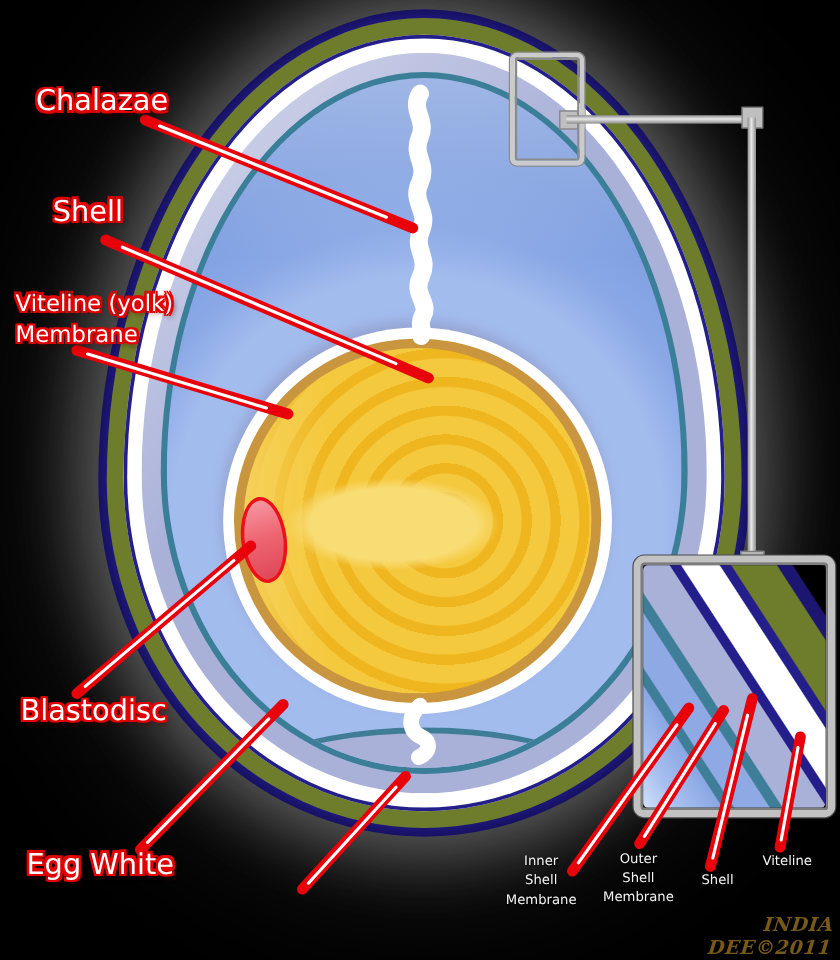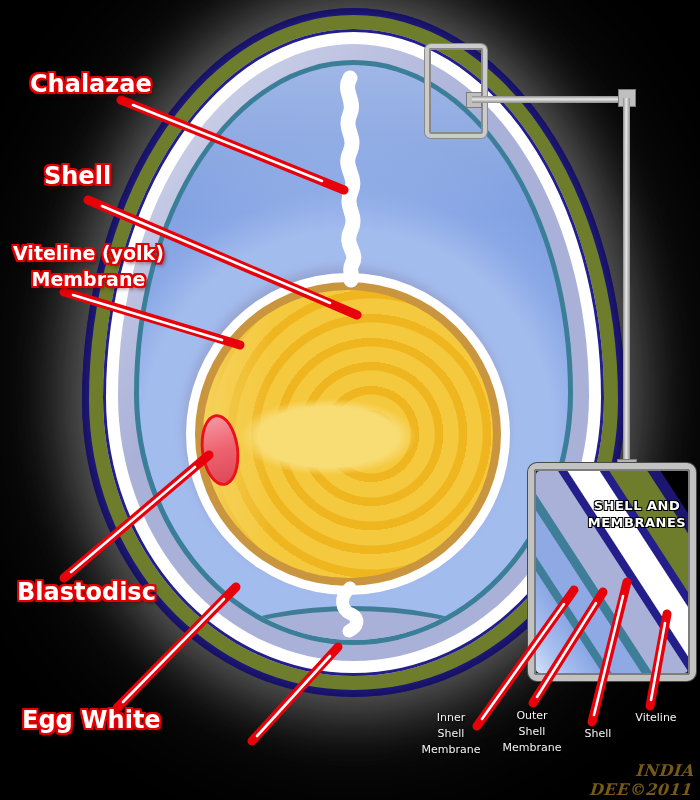--- a/index.html
+++ b/index.html
@@ -64,21 +64,21 @@
       #241e8a 129px 136px,
       #ffffff 137px 163px,
       #241e8a 164px 171px,
       #6e7d2c 172px 203px,
       #1c1670 204px 214px,
       #000000 215px);}
   #inset-title{position:absolute;left:34%;right:2%;top:28px;text-align:center;color:#fff;
     font-size:13px;font-weight:bold;letter-spacing:.5px;line-height:17px;
     text-shadow:1px 1px 0 #000,-1px -1px 0 #000,1px -1px 0 #000,-1px 1px 0 #000;}
   
-  .big-label{position:absolute;color:#fff;font-weight:bold;font-size:24px;white-space:nowrap;
+  .big-label{position:absolute;color:#fff;font-weight:normal;font-size:24px;white-space:nowrap;
     text-shadow:-2px -2px 0 #e40000,2px -2px 0 #e40000,-2px 2px 0 #e40000,2px 2px 0 #e40000,
       -2px 0 0 #e40000,2px 0 0 #e40000,0 -2px 0 #e40000,0 2px 0 #e40000,2px 3px 4px rgba(80,0,0,.9);}
   .small-label{position:absolute;color:#f4f4f4;font-size:11px;line-height:16px;text-align:center;
     text-shadow:1px 1px 2px #000;}
   #label-viteline{font-size:19px;line-height:26px;white-space:pre-line;}
   #signature{position:absolute;left:552px;top:761px;width:142px;text-align:right;color:#77591a;
     font-family:"DejaVu Serif","Liberation Serif",serif;font-style:italic;font-weight:bold;
     font-size:16px;letter-spacing:.5px;transform:skewX(-6deg);}
   svg#overlay{position:absolute;left:0;top:0;pointer-events:none;}
 </style>
@@ -109,24 +109,20 @@
 
   <div id="magnifier-box"></div>
   <div class="gray-node" style="left:466px;top:92px;width:14px;height:14px;"></div>
   <div id="connector-h"></div>
   <div class="gray-node" style="left:618px;top:89px;width:16px;height:16px;"></div>
   <div id="connector-v"></div>
   <div class="gray-node" style="left:617px;top:459px;width:18px;height:17px;background:#b3b3b3;"></div>
 
   <div id="inset-panel">
     <div id="inset-layers"></div>
-    <div id="inset-title">
-      <span style="display:block">SHELL AND</span>
-      <span style="display:block">MEMBRANES</span>
-    </div>
   </div>
 
   <svg id="overlay" width="700" height="800" viewBox="0 0 700 800">
     <path d="M350,78 c-8,14 6,22 0,36 c-7,16 7,22 0,38 c-8,16 8,24 1,40 c-7,16 7,22 0,38 c-8,16 8,22 1,34 c-4,8 2,12 -1,16" fill="none" stroke="#ffffff" stroke-width="15" stroke-linecap="round" stroke-linejoin="round"></path>
     <path d="M350,588 c-11,9 -9,22 1,26 c9,4 7,13 -2,17" fill="none" stroke="#ffffff" stroke-width="13" stroke-linecap="round"></path>
     <g stroke-linecap="round">
       <g stroke="#e8000a" stroke-width="9">
         <line x1="121" y1="100" x2="344" y2="190"></line>
         <line x1="88" y1="200" x2="357" y2="315"></line>
         <line x1="64" y1="292" x2="240" y2="345"></line>
@@ -148,21 +144,21 @@
         <line x1="482" y1="719" x2="564" y2="604"></line>
         <line x1="537" y1="697" x2="596" y2="603"></line>
         <line x1="594" y1="715" x2="623" y2="596"></line>
         <line x1="651" y1="700" x2="665" y2="623"></line>
       </g>
     </g>
   </svg>
 
   <div class="big-label" style="left:30px;top:70px;">Chalazae</div>
   <div class="big-label" style="left:44px;top:162px;">Shell</div>
-  <div class="big-label" id="label-viteline" style="left:13px;top:240px;text-align:center;"><span style="display:block">Viteline (yolk)</span><span style="display:block">Membrane</span></div>
+  <div class="big-label" id="label-viteline" style="left:13px;top:240px;"><span style="display:block">Viteline (yolk)</span><span style="display:block">Membrane</span></div>
   <div class="big-label" style="left:22px;top:706px;">Egg White</div>
   <div class="big-label" style="left:17px;top:578px;">Blastodisc</div>
 
   <div class="small-label" style="left:405px;top:710px;width:92px;">
     <span style="display:block">Inner</span>
     <span style="display:block">Shell</span>
     <span style="display:block">Membrane</span>
   </div>
   <div class="small-label" style="left:486px;top:708px;width:92px;">
     <span style="display:block">Outer</span>

